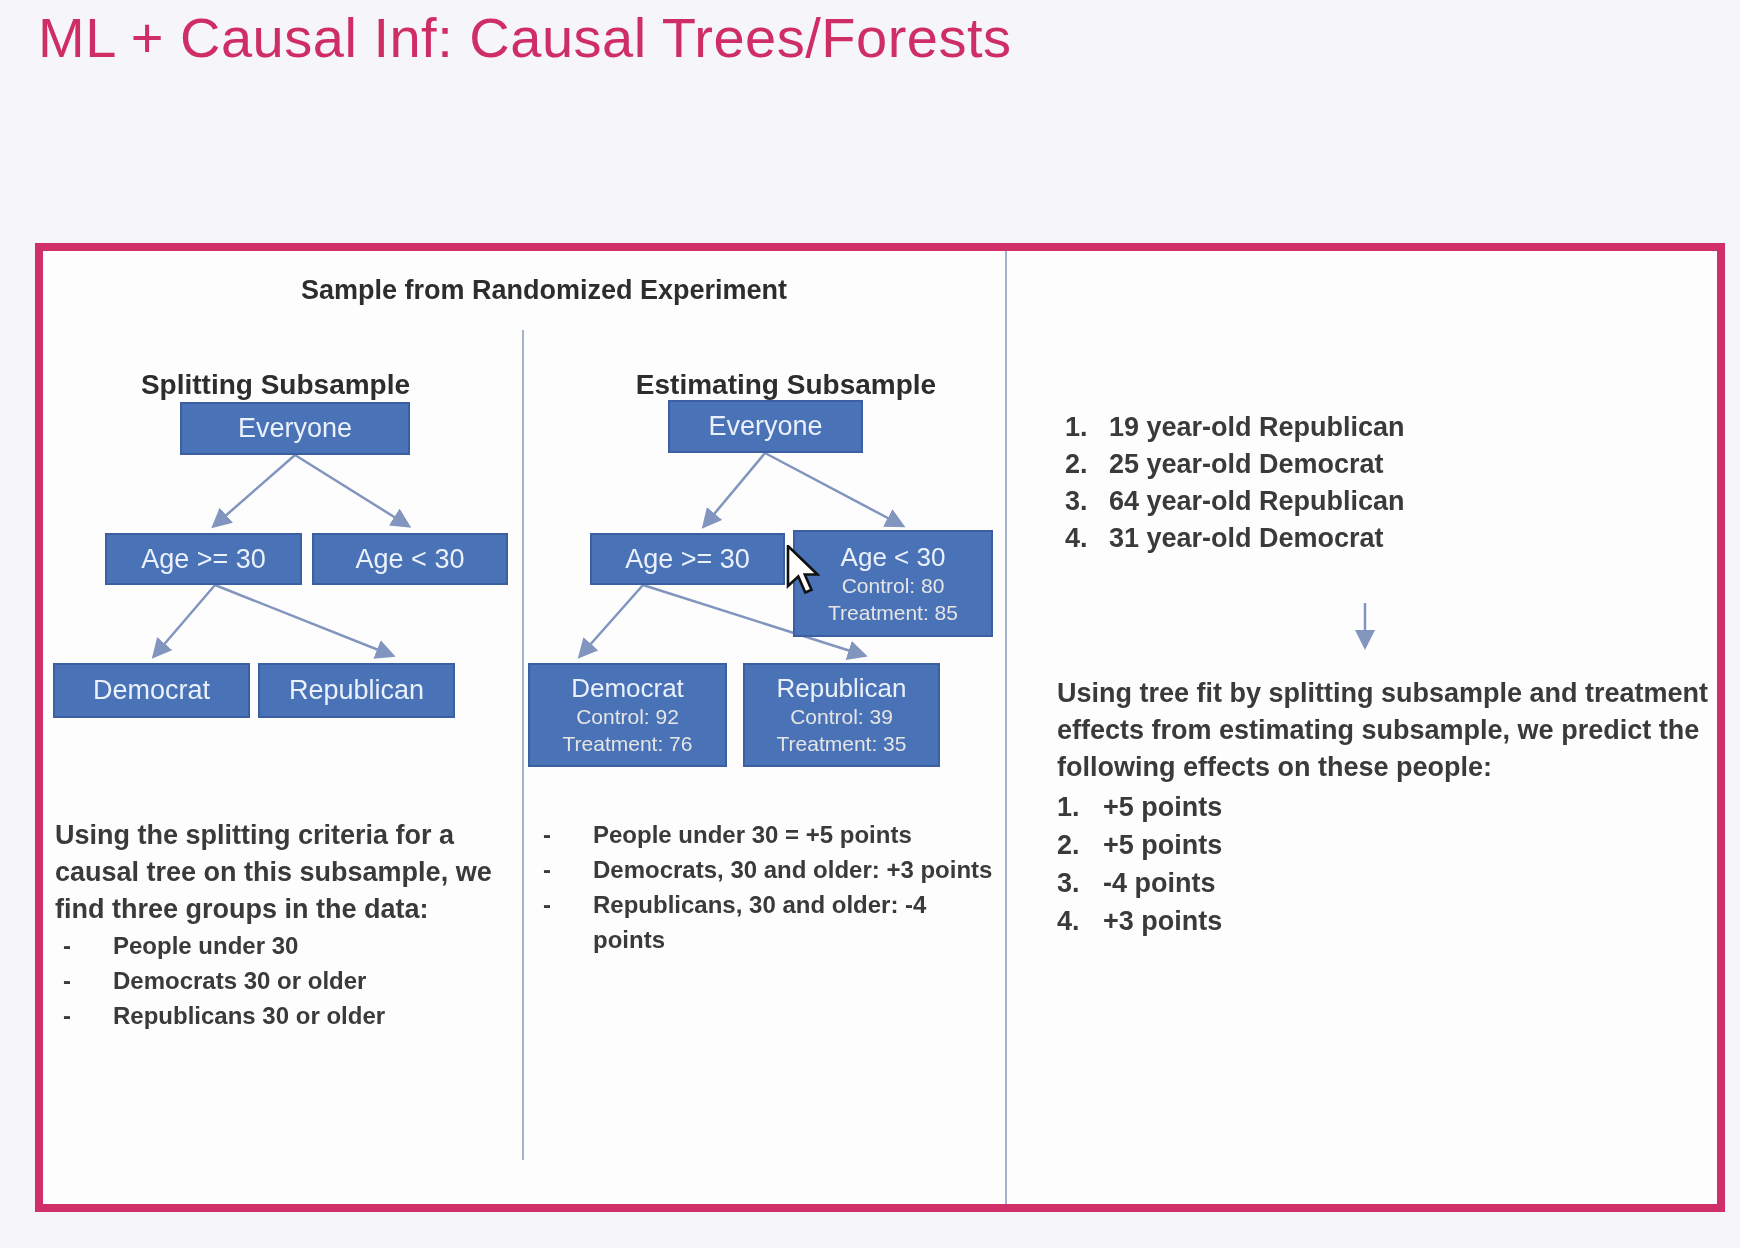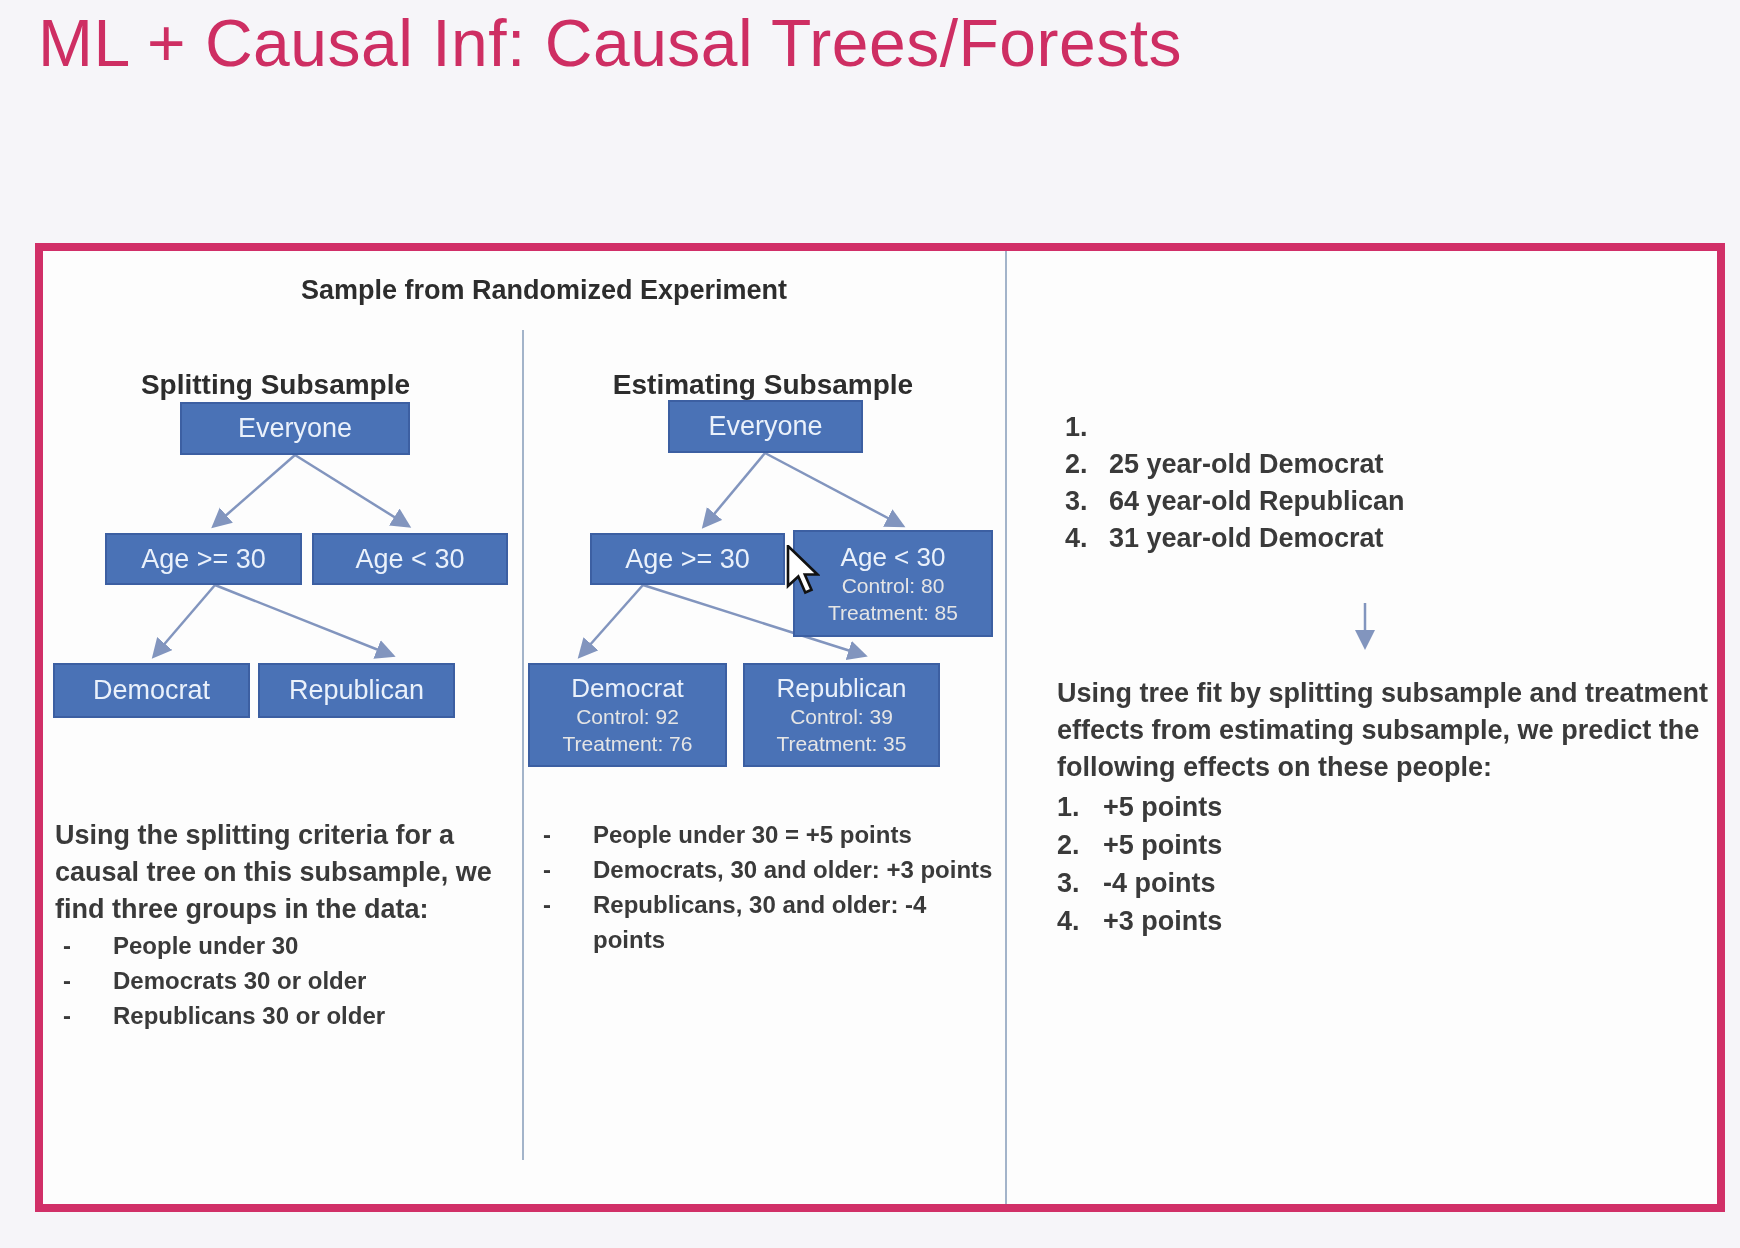--- a/index.html
+++ b/index.html
@@ -4,21 +4,21 @@
 <style>
   html,body{margin:0;padding:0;}
   body{
     width:1740px;height:1248px;
     background:#f6f5f9;
     position:relative;overflow:hidden;
     font-family:"Liberation Sans",sans-serif;
   }
   .title{
     position:absolute;left:38px;top:10px;margin:0;
-    font-size:66px;line-height:1.0;font-weight:500;
+    font-size:56px;line-height:1.0;font-weight:500;
     color:#ce2e63;letter-spacing:0.5px;white-space:nowrap;
   }
   .panel{
     position:absolute;left:35px;top:243px;
     width:1674px;height:953px;
     border:8px solid #d12f68;background:#fdfdfd;
   }
   .panel *{box-sizing:border-box;}
   .overlay{position:absolute;left:0;top:0;width:1674px;height:953px;pointer-events:none;}
   .divider{position:absolute;width:2px;background:#a3b4ca;}
@@ -26,21 +26,21 @@
   .d2{left:962px;top:0px;height:953px;}
   .panel-header{
     position:absolute;left:244px;top:24px;width:500px;
     text-align:right;font-size:27px;font-weight:700;color:#2d2d2d;
   }
   .col-heading{
     position:absolute;text-align:center;
     font-size:28px;font-weight:700;color:#2d2d2d;margin-top:30px;
   }
   .split-h{left:60px;top:88px;width:345px;}
-  .est-h{left:555px;top:88px;width:330px;}
+  .est-h{left:578px;top:88px;width:330px;}
   .node{
     position:absolute;background:#4a72b6;border:2px solid #3c5fa2;
     color:#eaf1fb;display:flex;align-items:center;justify-content:center;
     font-size:27px;text-align:right;
   }
   .node.tall{flex-direction:column;gap:1px;padding:4px 2px;}
   .node .nlabel{font-size:26px;line-height:30px;}
   .node .nsub{font-size:21px;line-height:26px;color:#e5e5e5;}
   
   .n-sl-root{left:137px;top:151px;width:230px;height:53px;}
@@ -169,20 +169,21 @@
       </div>
     <div class="bullet">
         <span class="dash">-</span>
         <span>Republicans, 30 and older: -4 points</span>
       </div>
   </div>
 
   <div class="tblock pred-people">
     <div class="numrow">
         <span class="num">1.</span>
+        <span>19 year-old Republican</span>
       </div>
     <div class="numrow">
         <span class="num">2.</span>
         <span>25 year-old Democrat</span>
       </div>
     <div class="numrow">
         <span class="num">3.</span>
         <span>64 year-old Republican</span>
       </div>
     <div class="numrow">

